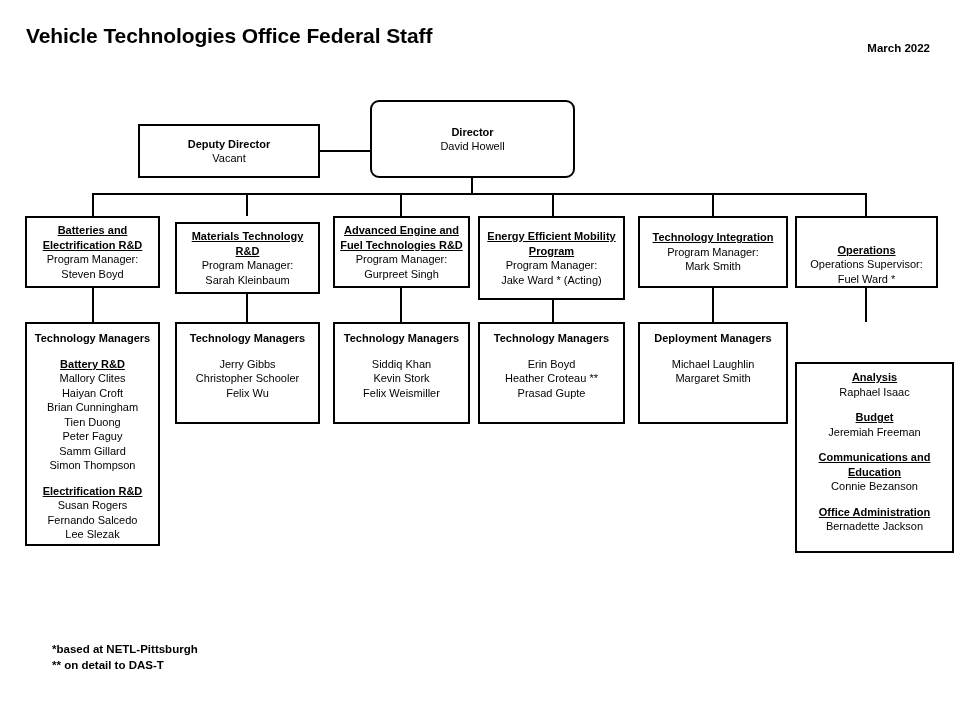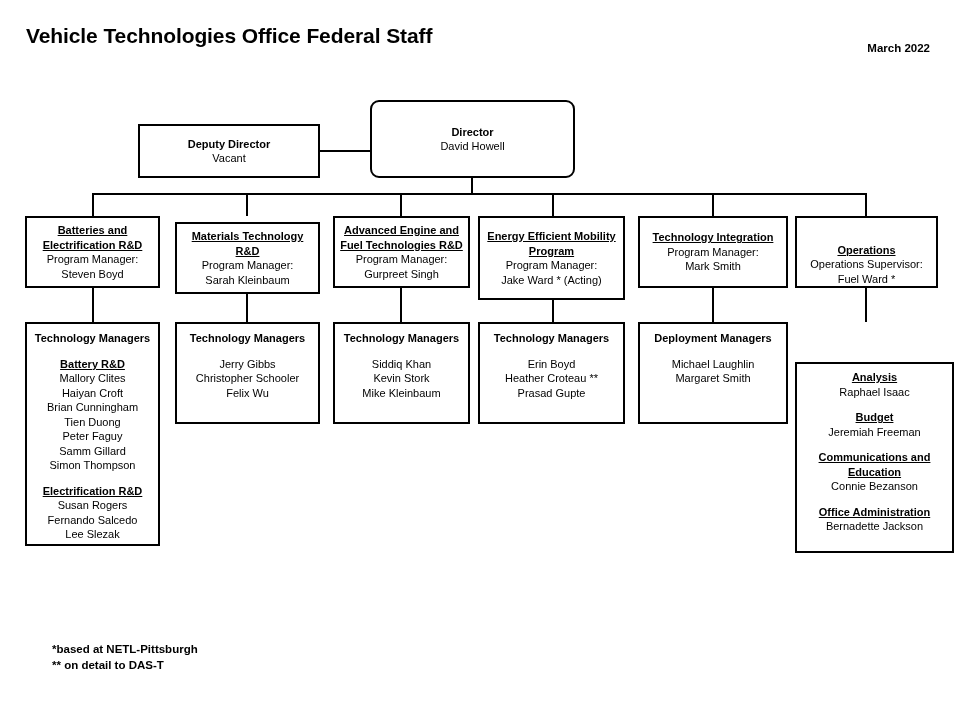--- a/index.html
+++ b/index.html
@@ -219,21 +219,21 @@
       <div class="bx-line">Felix Wu</div>
     </div>
   </div>
 
   <div class="box" style="left:333px; top:322px; width:137px; height:102px; padding-top:7px;">
     <div class="box-inner">
       <div class="bx-title">Technology Managers</div>
       <div class="bx-gap"></div>
       <div class="bx-line">Siddiq Khan</div>
       <div class="bx-line">Kevin Stork</div>
-      <div class="bx-line">Mike Kleinbaum</div>
+      <div class="bx-line">Felix Weismiller</div>
     </div>
   </div>
 
   <div class="box" style="left:478px; top:322px; width:147px; height:102px; padding-top:7px;">
     <div class="box-inner">
       <div class="bx-title">Technology Managers</div>
       <div class="bx-gap"></div>
       <div class="bx-line">Erin Boyd</div>
       <div class="bx-line">Heather Croteau **</div>
       <div class="bx-line">Prasad Gupte</div>

